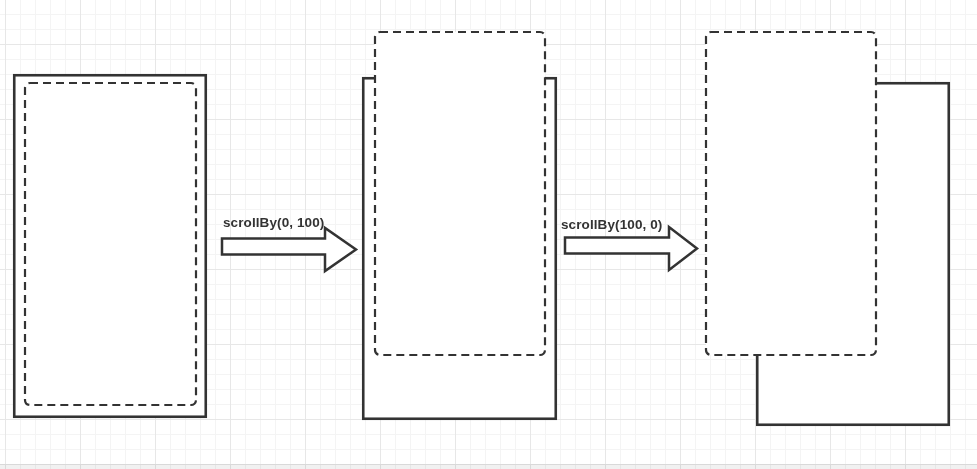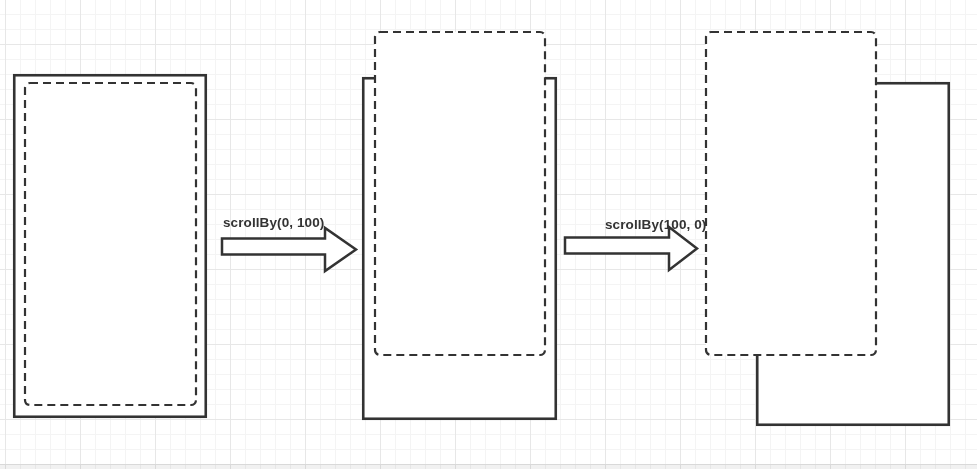--- a/index.html
+++ b/index.html
@@ -36,21 +36,21 @@
   .arrow-label {
     position: absolute;
     font-size: 13.5px;
     font-weight: bold;
     line-height: 14px;
     color: #333333;
     white-space: nowrap;
     letter-spacing: 0.1px;
   }
   .label-1 { left: 223px; top: 216px; }
-  .label-2 { left: 561px; top: 218px; margin-left: 44px; }
+  .label-2 { left: 561px; top: 218px; }
   .page-edge {
     position: absolute;
     left: 0;
     top: 464px;
     width: 977px;
     height: 5px;
     background: rgba(0,0,0,0.055);
     border-top: 1px solid #d9d9d9;
     box-sizing: border-box;
   }

